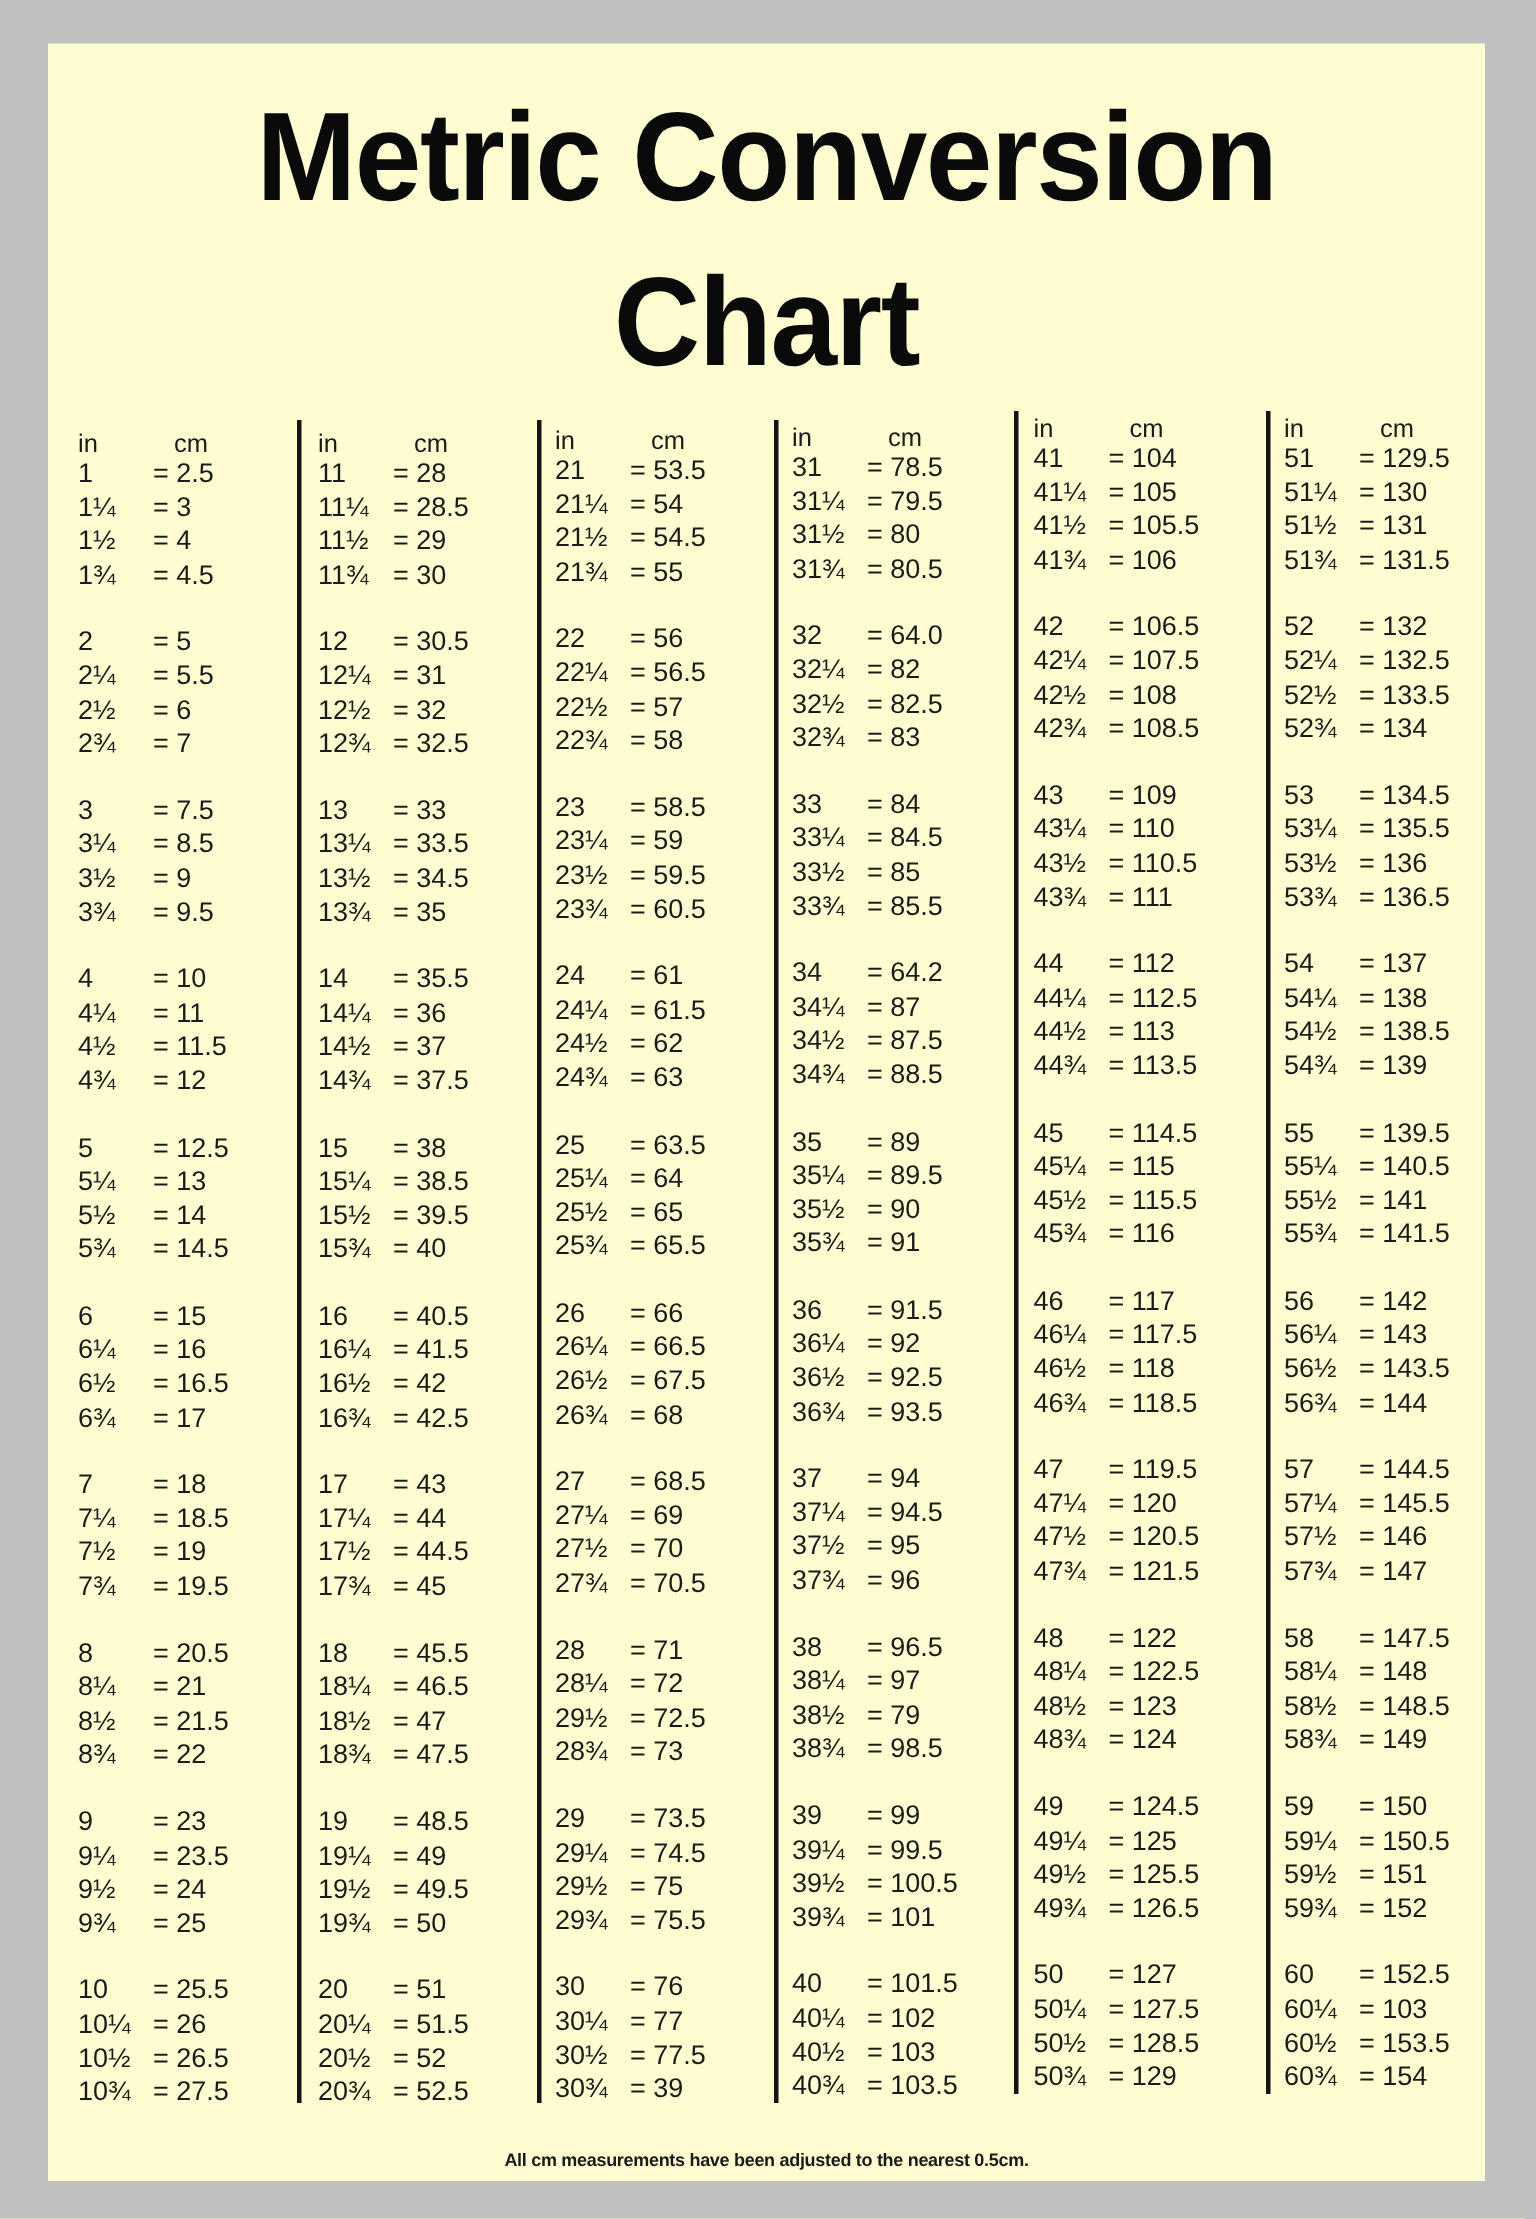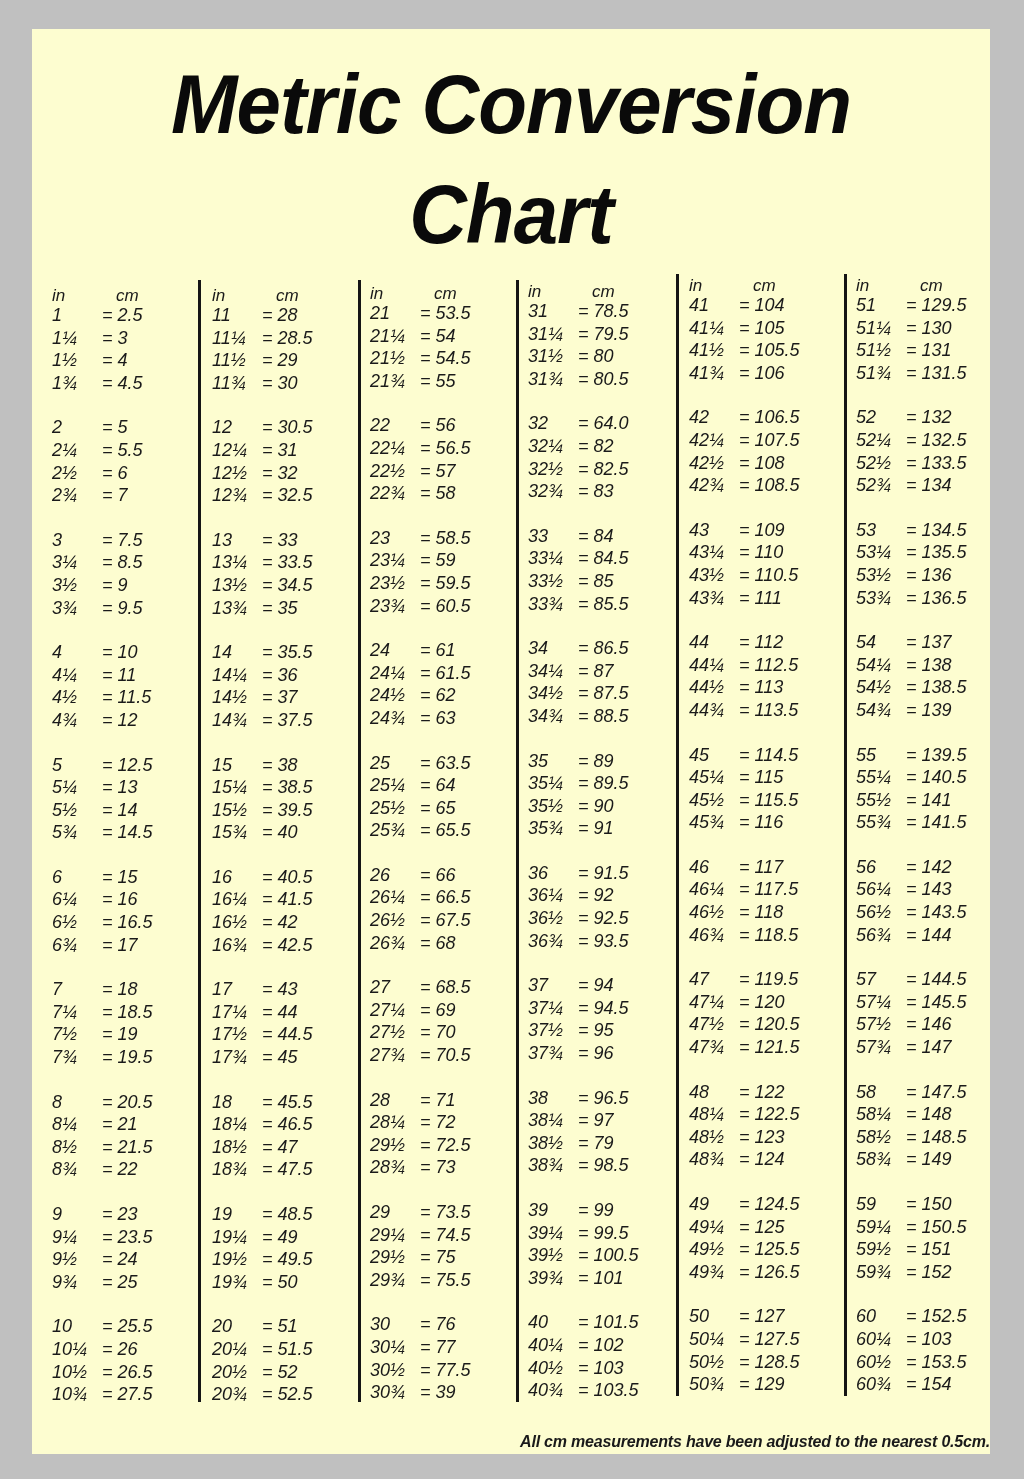--- a/index.html
+++ b/index.html
@@ -14,21 +14,20 @@
       overflow: hidden;
       font-family: "Liberation Sans", sans-serif;
     }
     .paper {
       position: absolute;
       left: 32px;
       top: 29px;
       width: 958px;
       height: 1425px;
       background: #fdfdd0;
-      font-style: italic;
     }
     .title {
       position: absolute;
       left: 0;
       width: 100%;
       text-align: center;
       font-family: "Liberation Sans", sans-serif;
       font-weight: bold;
       color: #0a0a0a;
       letter-spacing: -1px;
@@ -98,22 +97,22 @@
     .row .eq {
       position: absolute;
       left: 54px;
       top: 0;
     }
     .footnote {
       position: absolute;
       left: 0;
       width: 100%;
       top: 1404px;
-      text-align: right;
-      font-size: 16px;
+      text-align: center;
+      font-size: 12px;
       font-weight: bold;
       color: #1a1a1a;
       letter-spacing: -0.2px;
     }
   </style>
 </head>
 <body>
 
 <div class="paper">
   <div class="title line1">Metric Conversion</div>
@@ -733,21 +732,21 @@
             <span class="eq"><span>= </span><span>85</span></span>
           </div>
           <div class="row">
             <span class="inch">33¾</span>
             <span class="eq"><span>= </span><span>85.5</span></span>
           </div>
         </div>
         <div class="group">
           <div class="row">
             <span class="inch">34</span>
-            <span class="eq"><span>= </span><span>86.5</span></span>
+            <span class="eq"><span>= </span><span>64.2</span></span>
           </div>
           <div class="row">
             <span class="inch">34¼</span>
             <span class="eq"><span>= </span><span>87</span></span>
           </div>
           <div class="row">
             <span class="inch">34½</span>
             <span class="eq"><span>= </span><span>87.5</span></span>
           </div>
           <div class="row">

